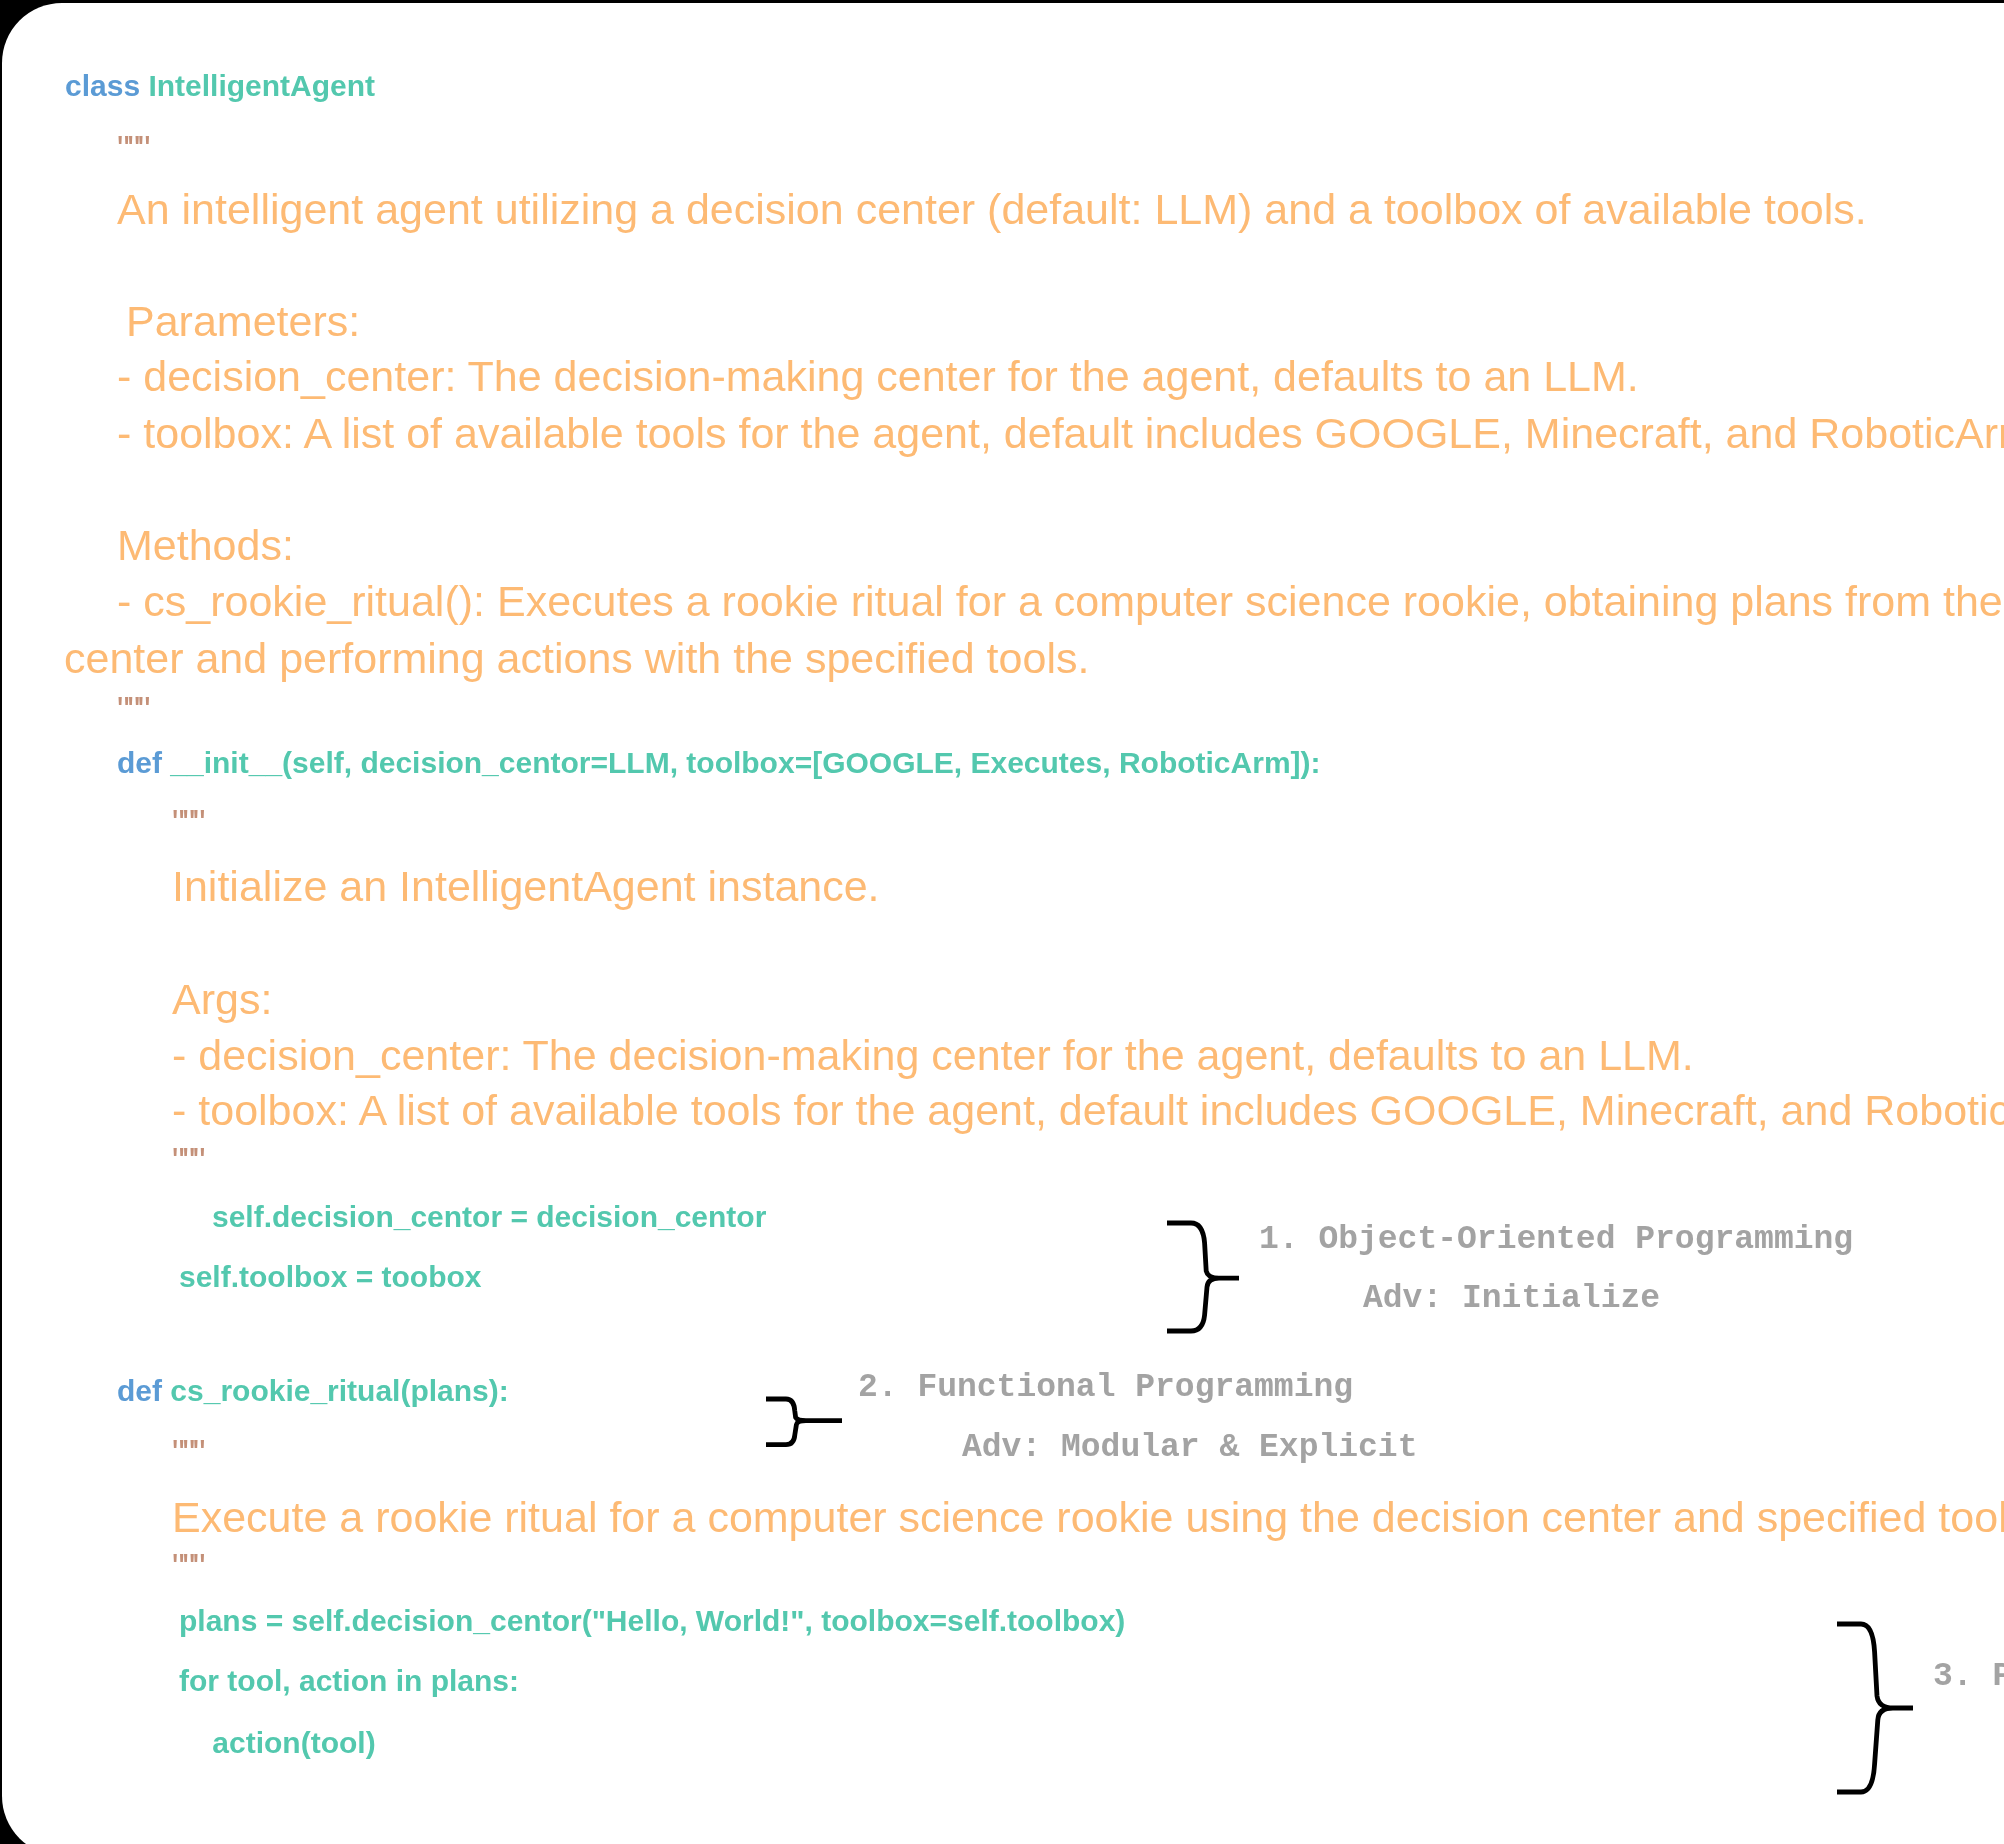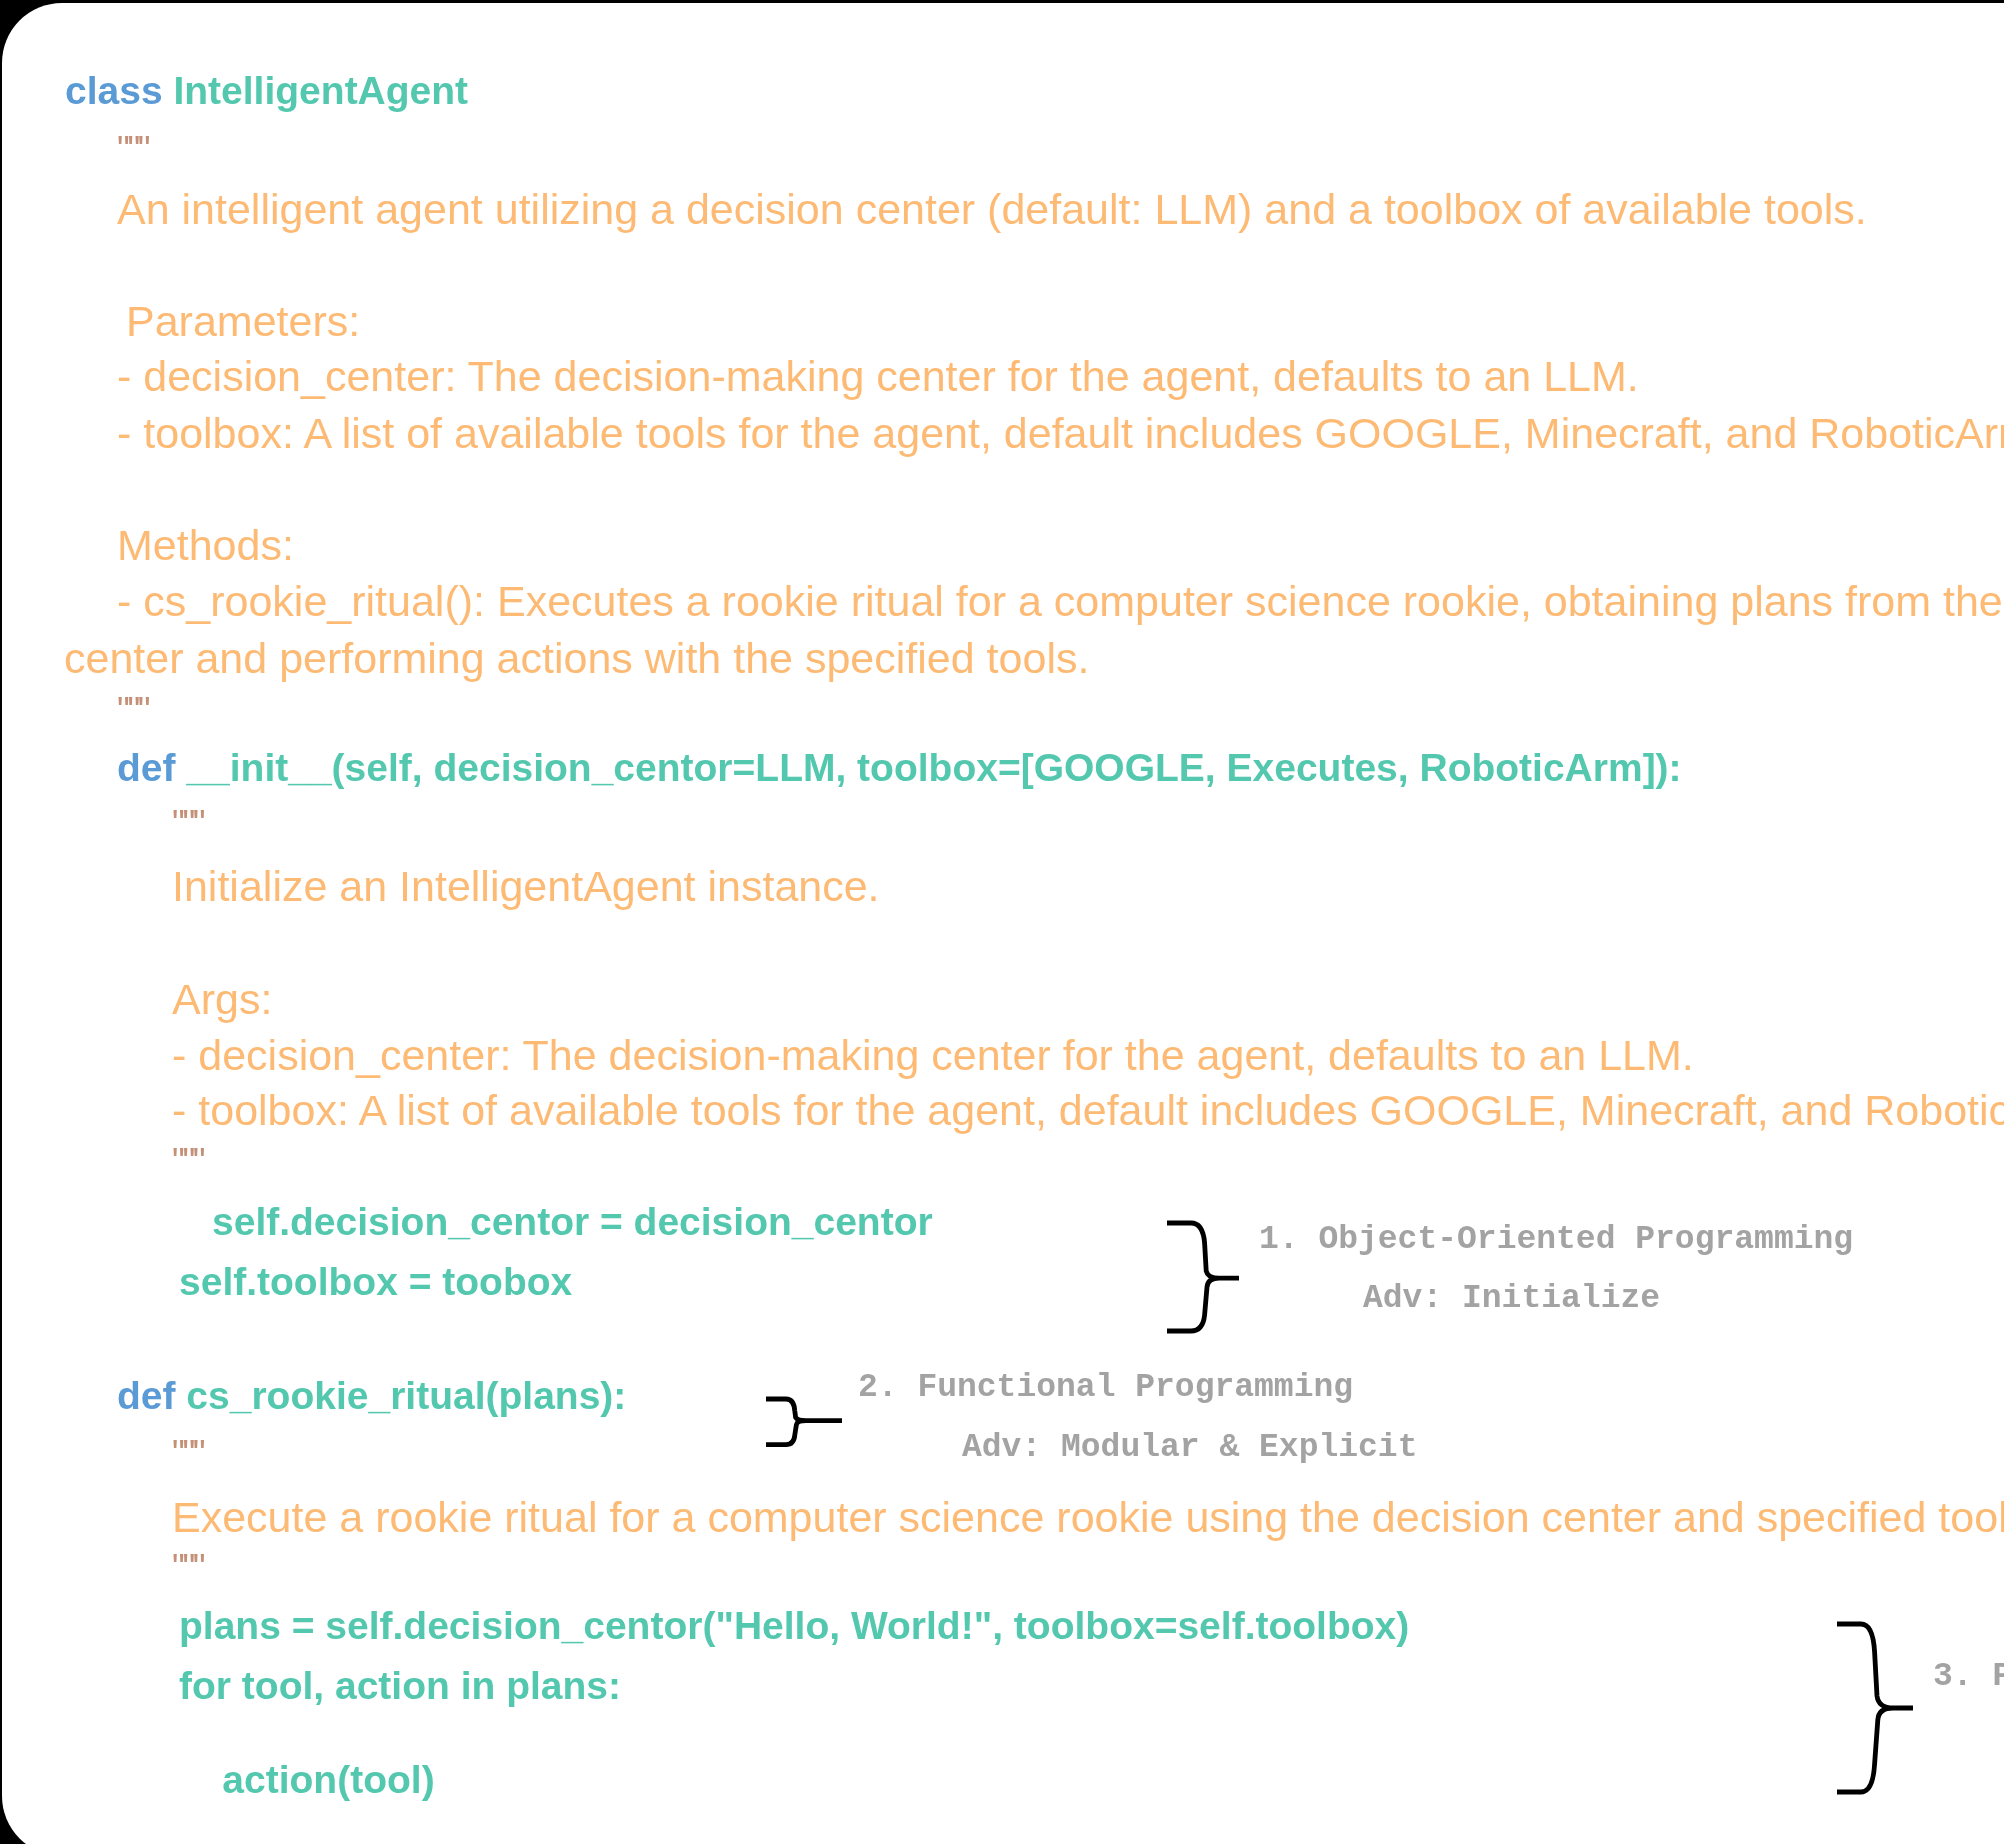--- a/index.html
+++ b/index.html
@@ -6,21 +6,21 @@
   body { width: 2626px; height: 1845px; position: relative; overflow: hidden; }
   .card {
     position: absolute; left: 2.4px; top: 2.8px; width: 2604px; height: 1853px;
     background: #ffffff; border-radius: 60px;
   }
   .ln {
     position: absolute; white-space: pre; line-height: 1;
     font-family: "Liberation Sans", sans-serif;
   }
   .doc { font-size: 43px; color: #fdba74; font-weight: normal; }
-  .code { font-size: 39px; color: #53C8AE; font-weight: bold; }
+  .code { font-size: 30px; color: #53C8AE; font-weight: bold; }
   .kw { color: #5B9BD5; font-weight: bold; }
   .cls { color: #53C8AE; font-weight: bold; }
   .quote { font-size: 36px; color: #C49078; letter-spacing: -2.4px; }
   .ann {
     position: absolute; white-space: pre; line-height: 1;
     font-family: Liberation Mono, monospace; font-weight: bold; color: #a3a3a3;
     font-size: 33px;
   }
   .brace { position: absolute; }
   .brace path { fill: none; stroke: #000; stroke-width: 12; }
@@ -63,19 +63,19 @@
   <path d="M10 10 L60 10 Q80 10 82 40 L84 56 Q88 64 110 64 L200 64 M110 64 Q88 64 86 74 L82 100 Q80 124 60 124 L10 124"></path>
 </svg>
 <div class="ann" style="left:858px; top:1371px;">2. Functional Programming</div>
 <div class="ann" style="left:962px; top:1431px;">Adv: Modular &amp; Explicit</div>
 
 <div class="ln quote" style="left:172px; top:1436px;">"""</div>
 <div class="ln doc" style="left:172px; top:1496px;">Execute a rookie ritual for a computer science rookie using the decision center and specified tools.</div>
 <div class="ln quote" style="left:172px; top:1550px;">"""</div>
 <div class="ln code" style="left:179px; top:1606px;">plans = self.decision_centor("Hello, World!", toolbox=self.toolbox)</div>
 <div class="ln code" style="left:179px; top:1666px;">for tool, action in plans:</div>
-<div class="ln code" style="left:179px; top:1728px;margin-top:32px;">    action(tool)</div>
+<div class="ln code" style="left:179px; top:1728px;">    action(tool)</div>
 
 <svg class="brace" style="left:1833px; top:1620px;" width="104" height="176" viewBox="0 0 260 440">
   <path d="M10 10 L70 10 Q100 10 104 80 L110 190 Q114 220 150 220 L200 220 M150 220 Q114 220 112 250 L104 360 Q100 430 70 430 L10 430"></path>
 </svg>
 <div class="ann" style="left:1933px; top:1660px;">3. Procedural Programming</div>
 
 
 </body></html>

